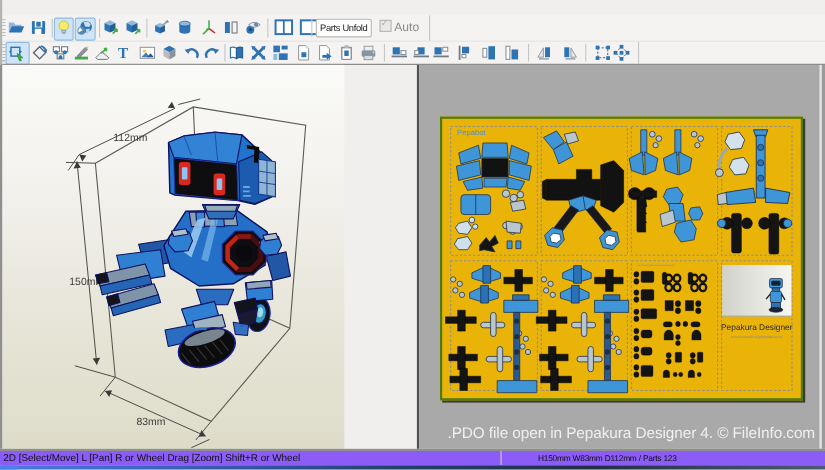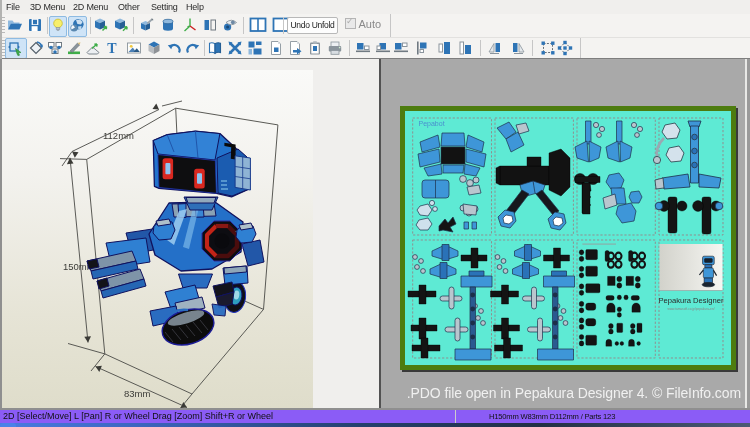--- a/index.html
+++ b/index.html
@@ -14,50 +14,42 @@
 #tb2{position:absolute;left:0;top:38px;width:750px;height:20px;background:#f4f3f1;}
 .grip{position:absolute;width:3px;background:repeating-linear-gradient(to bottom,#b9b9b9 0 1px,#f4f3f1 1px 3px);}
 .sep{position:absolute;width:1px;background:#c6c6c6;}
 .ticon{position:absolute;width:16px;height:16px;}
 .tbtn{position:absolute;background:#cfe4f7;border:1px solid #8ebbe2;border-radius:2px;}
 #undoBtn{position:absolute;left:287px;top:3px;width:49px;height:15px;background:#fdfdfd;border:1px solid #b8b8b8;border-radius:2px;font-size:8.5px;letter-spacing:-0.3px;color:#222;text-align:center;line-height:15px;white-space:nowrap;}
 #autoWrap{position:absolute;left:345px;top:4px;font-size:11px;color:#8a8a8a;}
 #autoBox{display:inline-block;width:9px;height:9px;background:#e9e9e9;border:1px solid #b5b5b5;vertical-align:-1px;position:relative;}
 #autoBox:after{content:"✓";position:absolute;left:0px;top:-3px;font-size:9px;color:#adadad;}
 
-#pane3d{position:absolute;left:2px;top:70px;width:311px;height:349px;background:linear-gradient(to bottom,#fafaf8 0%,#f3f2ee 30%,#e6e4d6 70%,#dedcc9 100%);}
+#pane3d{position:absolute;left:2px;top:59px;width:311px;height:349px;background:linear-gradient(to bottom,#fafaf8 0%,#f3f2ee 30%,#e6e4d6 70%,#dedcc9 100%);}
 #borderL{position:absolute;left:0;top:59px;width:2px;height:349px;background:#8f8f8f;}
 #divider{position:absolute;left:379px;top:59px;width:2px;height:349px;background:#525252;}
 #pane2d{position:absolute;left:381px;top:59px;width:367px;height:349px;background:#a9a9a9;}
 #borderR{position:absolute;left:747px;top:59px;width:3px;height:349px;background:#9a9a9a;}
 #paneTopLine{position:absolute;left:0;top:58px;width:750px;height:1px;background:#7e7e7e;}
-#page{position:absolute;left:19px;top:47px;width:326px;height:254px;background:#5eead4;border:5px solid #4d7c0f;box-shadow:2px 2px 0 #3a3a3a;}
+#page{position:absolute;left:19px;top:47px;width:326px;height:254px;background:#eab308;border:2px solid #4d7c0f;box-shadow:2px 2px 0 #3a3a3a;}
 #wm{position:absolute;right:7px;bottom:7px;font-size:14px;letter-spacing:-0.1px;color:rgba(255,255,255,0.82);}
 
 #statusline{position:absolute;left:0;top:408px;width:750px;height:2px;background:#8f8f8f;}
 #statusbar{position:absolute;left:0;top:410px;width:750px;height:13px;background:#8b5cf6;font-size:9px;color:#111;padding-left:24px;}
 #st1{position:absolute;left:3px;top:1px;}
 #st2{position:absolute;left:489px;top:2px;font-size:7.6px;letter-spacing:-0.2px;}
 #stsep{position:absolute;left:455px;top:0;width:1px;height:13px;background:#cccccc;}
 #grip2{position:absolute;right:1px;top:2px;width:11px;height:11px;background:linear-gradient(135deg,transparent 45%,#bbb 45%,#bbb 52%,transparent 52%,transparent 62%,#bbb 62%,#bbb 69%,transparent 69%,transparent 79%,#bbb 79%,#bbb 86%,transparent 86%);}
 #taskbar{position:absolute;left:0;top:423px;width:750px;height:4px;background:linear-gradient(to right,#4a7ce2 0%,#3c66c0 18%,#24406e 48%,#222f44 72%,#4c5a75 100%);}
 #taskbar:before{content:"";position:absolute;left:0;top:0;width:16px;height:4px;border-radius:3px 3px 0 0;background:#4b82e8;}
 </style>
 </head>
 <body>
 <div id="win">
   <div style="position:absolute;left:0;top:0;width:2px;height:59px;background:#b3b3b1;z-index:5"></div>
-    <div id="menubar">
-    <span class="m1">File</span>
-      <span class="m2">3D Menu</span>
-      <span class="m3">2D Menu</span>
-      <span class="m4">Other</span>
-      <span class="m5">Setting</span>
-      <span class="m6">Help</span>
-  </div>
   <div id="tb1">
     <div class="grip" style="left:2px;top:3px;height:17px"></div>
     <div class="tbtn" style="left:48.5px;top:1.5px;width:16.5px;height:19px"></div>
     <div class="tbtn" style="left:68px;top:1.5px;width:17px;height:19px"></div>
     <svg class="ticon" style="left:7px;top:3px" viewBox="0 0 16 16">
         <path d="M1 12.5 V3.5 H5.5 L7 5.5 H12.5 V7.2" fill="#8fb9de"></path>
         <path d="M1.2 12.5 L3.8 6.8 H15 L12.5 12.5 Z" fill="#2e74b5"></path>
       </svg>
     <svg class="ticon" style="left:27px;top:3px" viewBox="0 0 16 16">
         <rect x="2" y="2" width="12" height="12" rx="1" fill="#2e74b5"></rect>
@@ -120,21 +112,21 @@
       </svg>
     <svg class="ticon" style="left:272px;top:2px;width:18px;height:18px" viewBox="0 0 18 18">
         <rect x="1.5" y="2.5" width="15" height="12.5" fill="#ffffff" stroke="#2e74b5" stroke-width="1.8"></rect>
       </svg>
     <div class="sep" style="left:47px;top:3px;height:17px"></div>
     <div class="sep" style="left:90px;top:3px;height:17px"></div>
     <div class="sep" style="left:133px;top:3px;height:17px"></div>
     <div class="sep" style="left:243px;top:3px;height:17px"></div>
     <div class="sep" style="left:283px;top:3px;height:17px"></div>
     <div class="sep" style="left:390px;top:0px;height:23px"></div>
-    <div id="undoBtn">Undo Unfold</div>
+    <div id="undoBtn">Parts Unfold</div>
     <span id="autoWrap"><span id="autoBox"></span> Auto</span>
   </div>
   <div id="tb2">
     <div class="grip" style="left:2px;top:2px;height:16px"></div>
     <div class="tbtn" style="left:5px;top:0px;width:20px;height:19px"></div>
     <svg class="ticon" style="left:7px;top:2px" viewBox="0 0 16 16">
         <rect x="3" y="3" width="8" height="8" fill="none" stroke="#2e74b5" stroke-width="1.3"></rect>
         <path d="M1 7 L3 5.5 V8.5 Z M13 7 L11 5.5 V8.5 Z" fill="#2e74b5"></path>
         <path d="M8.5 8.5 L14 12.5 L11.3 12.8 L12.6 15.2 L10.9 15.6 L9.8 13.2 Z" fill="#3fae49" stroke="#1d7a28" stroke-width="0.5"></path>
       </svg>

